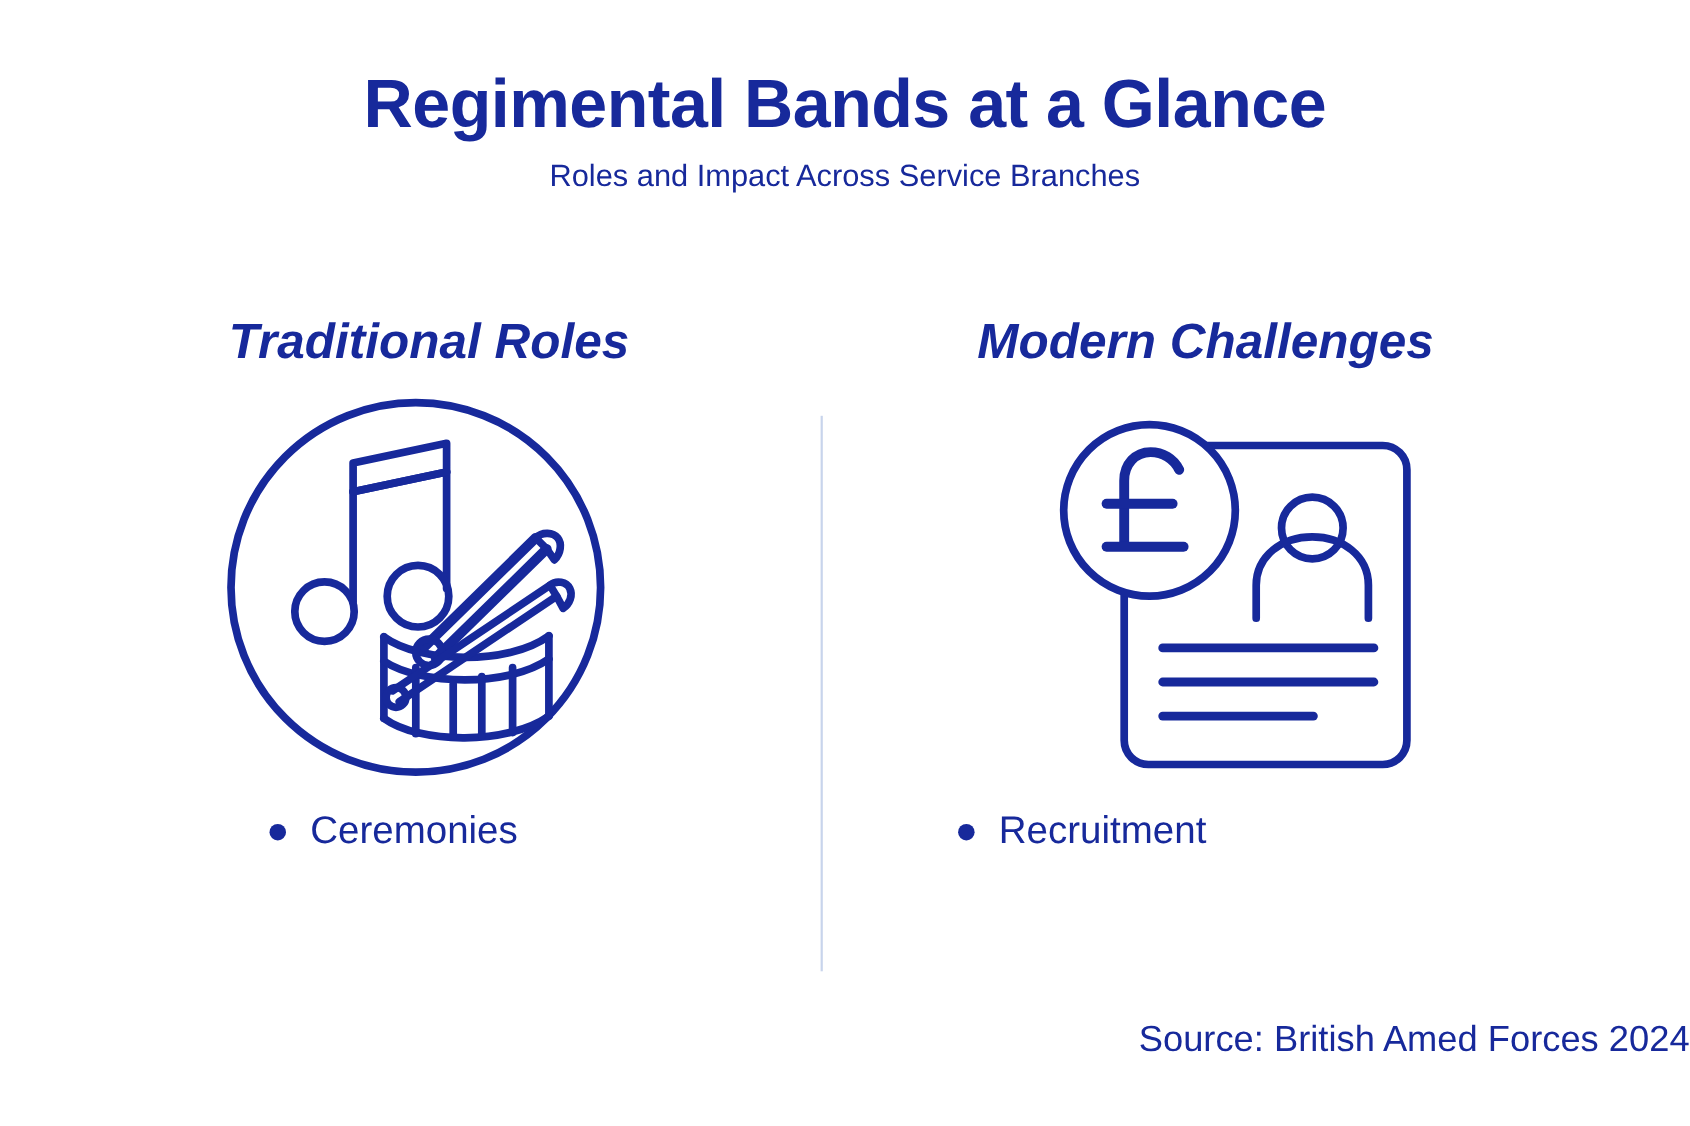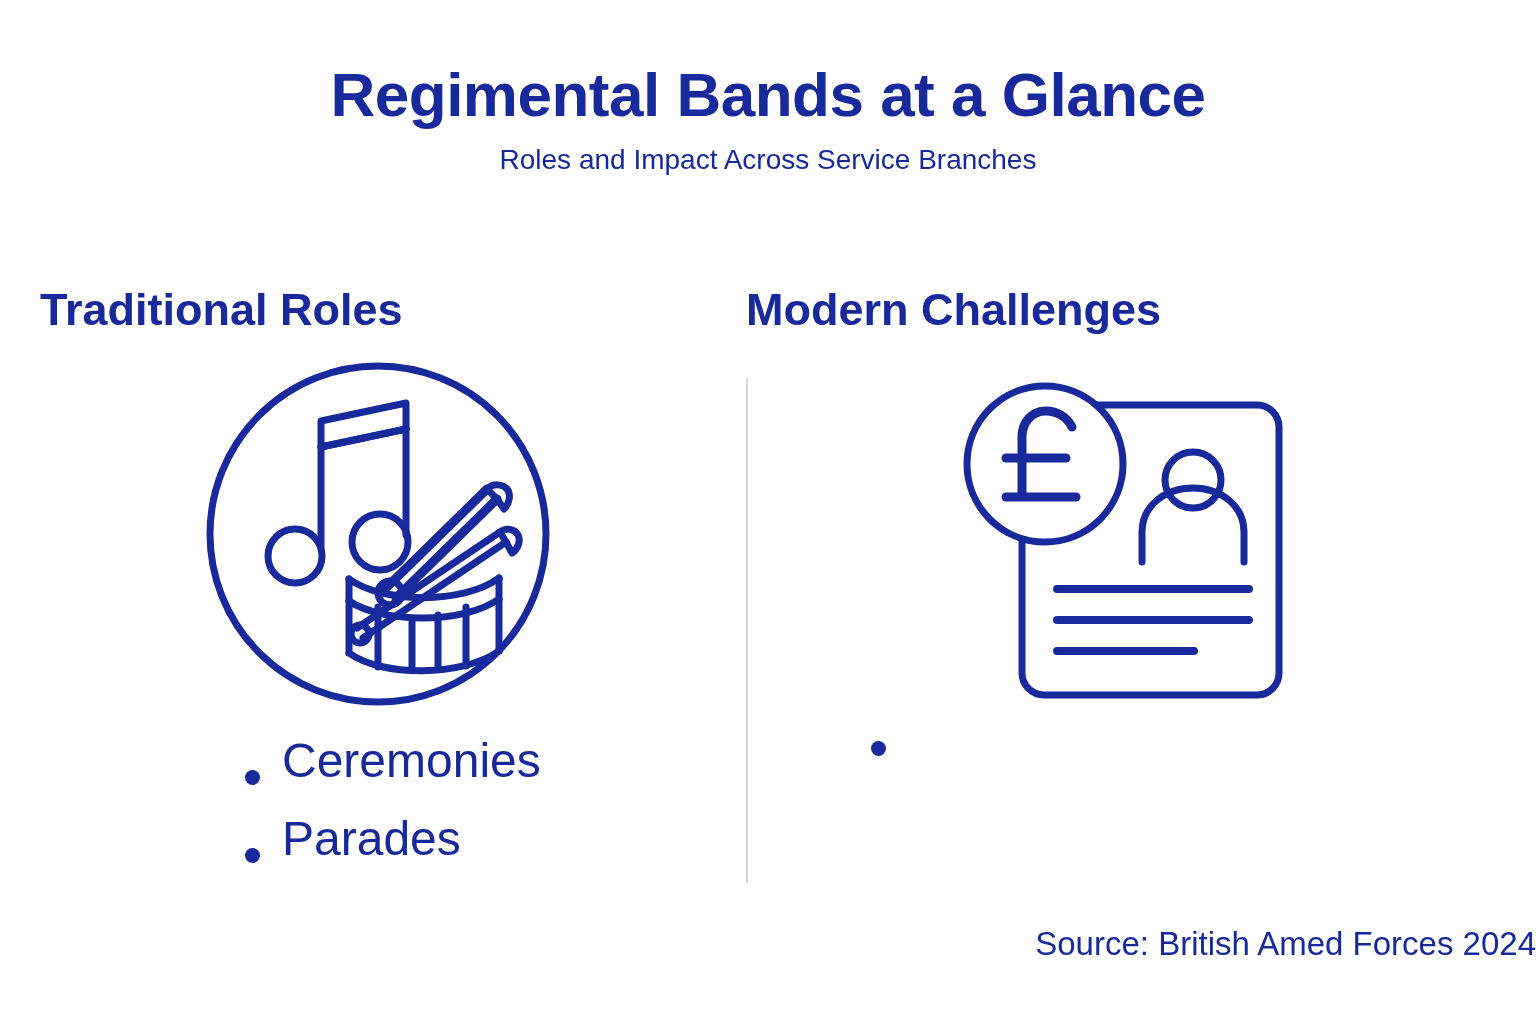--- a/index.html
+++ b/index.html
@@ -62,46 +62,47 @@
     top: 0;
     width: 700px;
   }
   .column-left  { left: 40px;  }
   .column-right { left: 746px; }
 
   .column-heading {
     font-size: 45px;
     font-weight: 700;
     color: #17299b;
-    text-align: left;
+    text-align: center;
     margin: 0;
     line-height: 1.1;
     white-space: nowrap;
+    font-style: italic;
   }
 
   .icon-wrap {
     position: relative;
     width: 700px;
     height: 350px;
     margin-top: 22px;
   }
   .icon-wrap svg {
     display: block;
     margin: 0 auto;
   }
 
   .bullets {
     list-style: none;
     margin: 30px 0 0 0;
     padding: 0;
   }
   .bullets li {
     display: flex;
-    align-items: flex-end;
-    font-size: 48px;
+    align-items: center;
+    font-size: 35px;
     font-weight: 400;
     color: #17299b;
     line-height: 1.0;
     margin-bottom: 30px;
     white-space: nowrap;
   }
   .bullet-dot {
     width: 15px;
     height: 15px;
     border-radius: 50%;
@@ -200,24 +201,20 @@
             <circle cx="170" cy="277" r="9"></circle>
           </g>
         </svg>
       </div>
 
       <ul class="bullets bullets-left">
         <li>
           <span class="bullet-dot"></span>
           <span>Ceremonies</span>
         </li>
-        <li>
-          <span class="bullet-dot"></span>
-          <span>Parades</span>
-        </li>
       </ul>
     </div>
 
     <div class="column column-right">
       <h2 class="column-heading">Modern Challenges</h2>
 
       <div class="icon-wrap">
         <svg width="400" height="360" viewBox="0 0 400 360">
           <g fill="none" stroke="#17299b" stroke-width="7" stroke-linecap="round" stroke-linejoin="round">
 
@@ -236,20 +233,21 @@
             <path d="M176 70 C171 60 161 54 150 54 C136 54 126 65 126 80 L126 139" stroke-width="9" fill="none"></path>
             <line x1="110" y1="101" x2="170" y2="101" stroke-width="9"></line>
             <line x1="110" y1="140" x2="180" y2="140" stroke-width="9"></line>
           </g>
         </svg>
       </div>
 
       <ul class="bullets bullets-right">
         <li>
           <span class="bullet-dot"></span>
+          <span>Recruitment</span>
         </li>
       </ul>
     </div>
 
   </div>
 
   <div class="source">Source: British Amed Forces 2024</div>
 
 </div>
 

